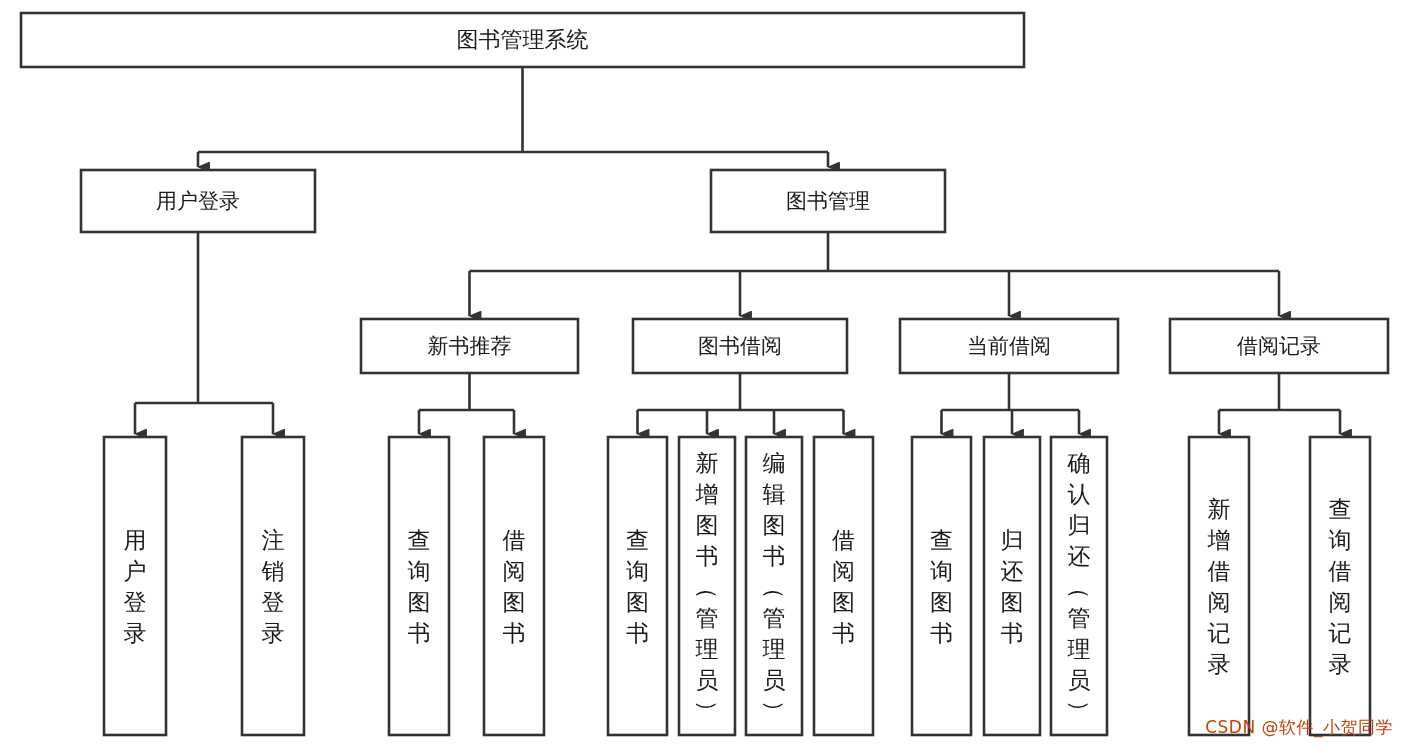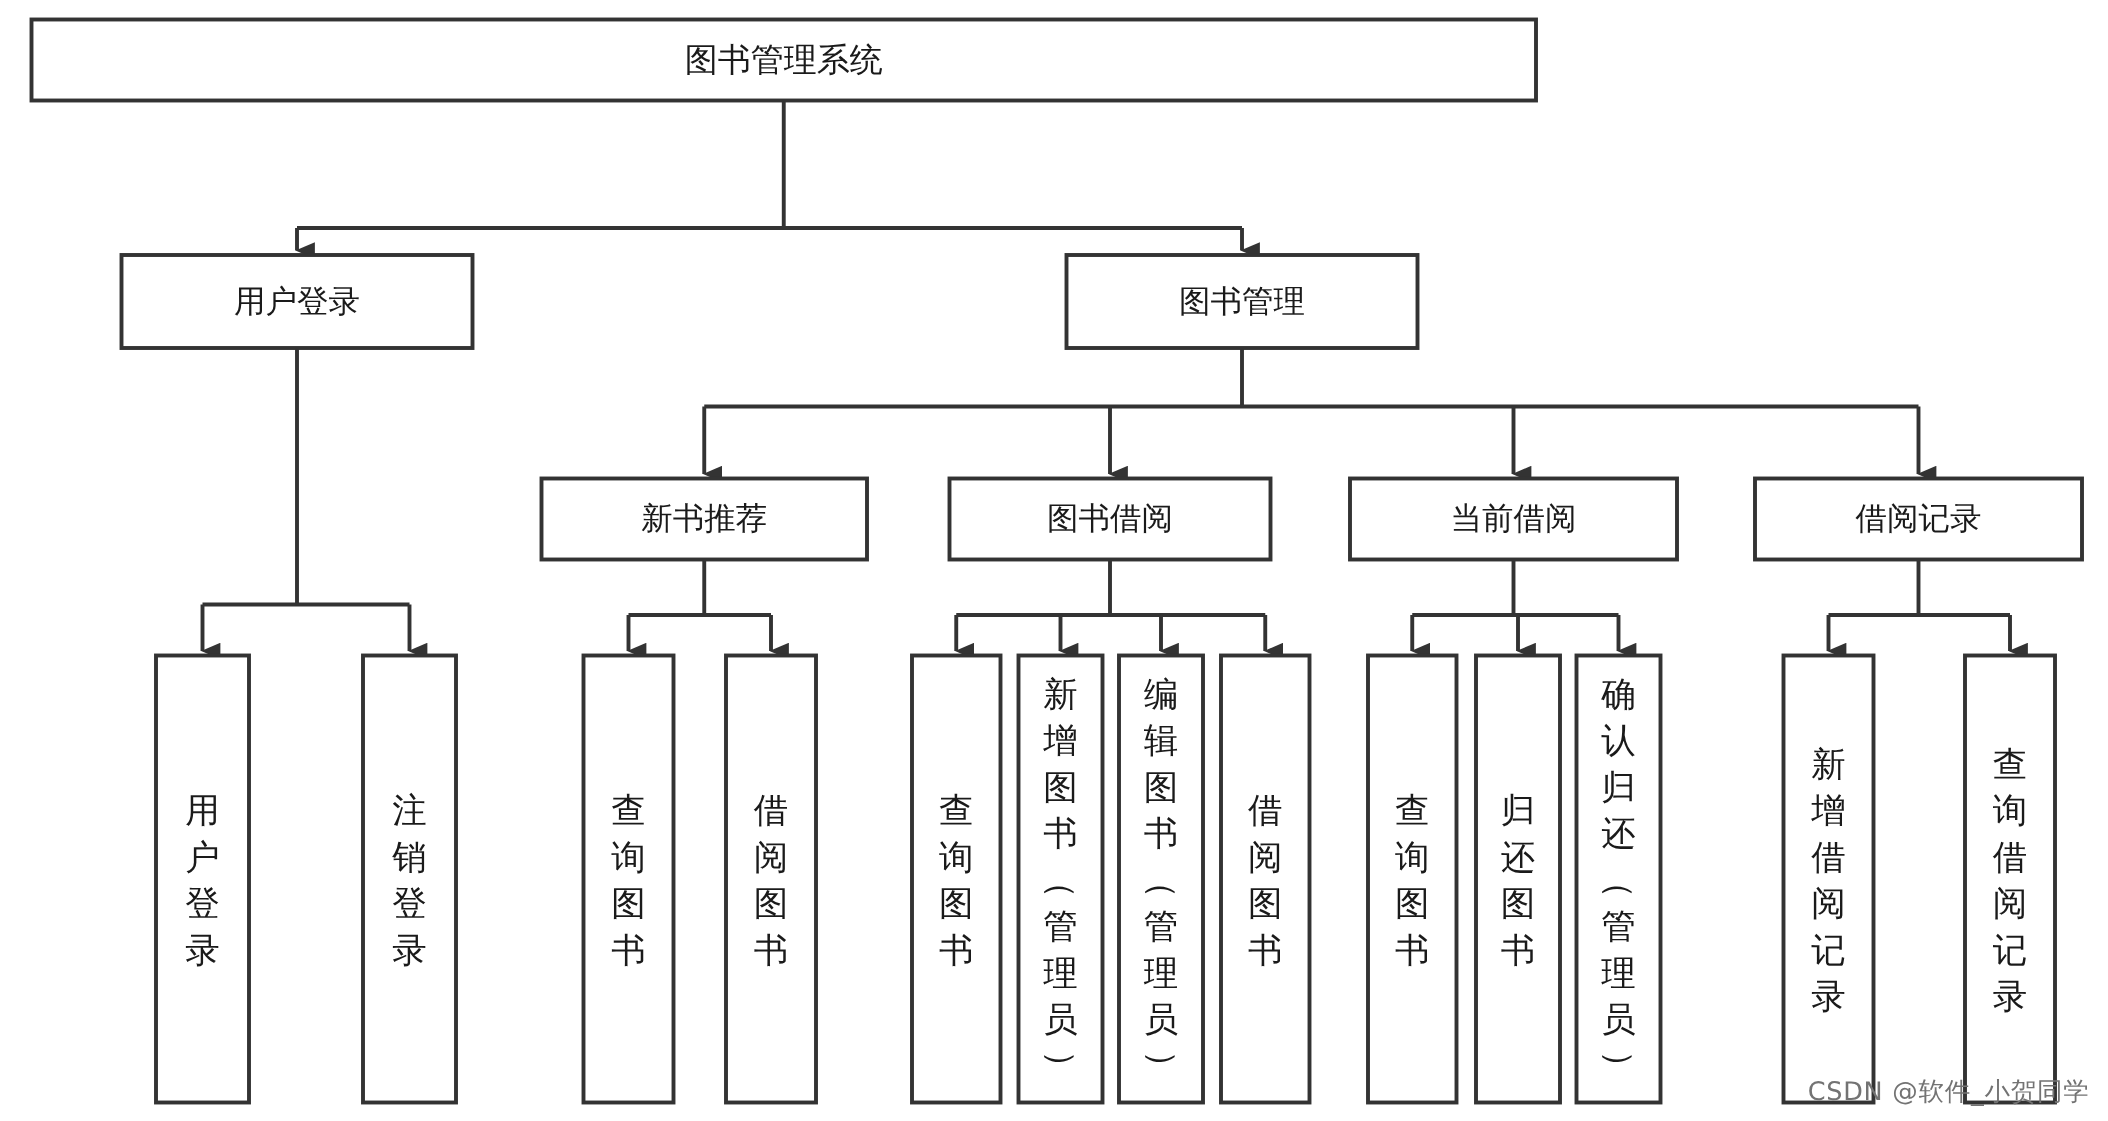--- a/index.html
+++ b/index.html
@@ -55,21 +55,21 @@
   .arrow-head {
     fill: #333333;
     stroke: none;
   }
   .watermark {
     position: absolute;
     right: 12px;
     bottom: 8px;
     font-family: "DejaVu Sans", "Liberation Sans", sans-serif;
     font-size: 17px;
-    color: #737373;
+    color: #c2410c;
     letter-spacing: 0.5px;
     white-space: nowrap;
     pointer-events: none;
   }
 </style>
 </head>
 <body>
 
 <div id="diagram-root">
   <svg class="flow" viewBox="0 0 1405 747">

